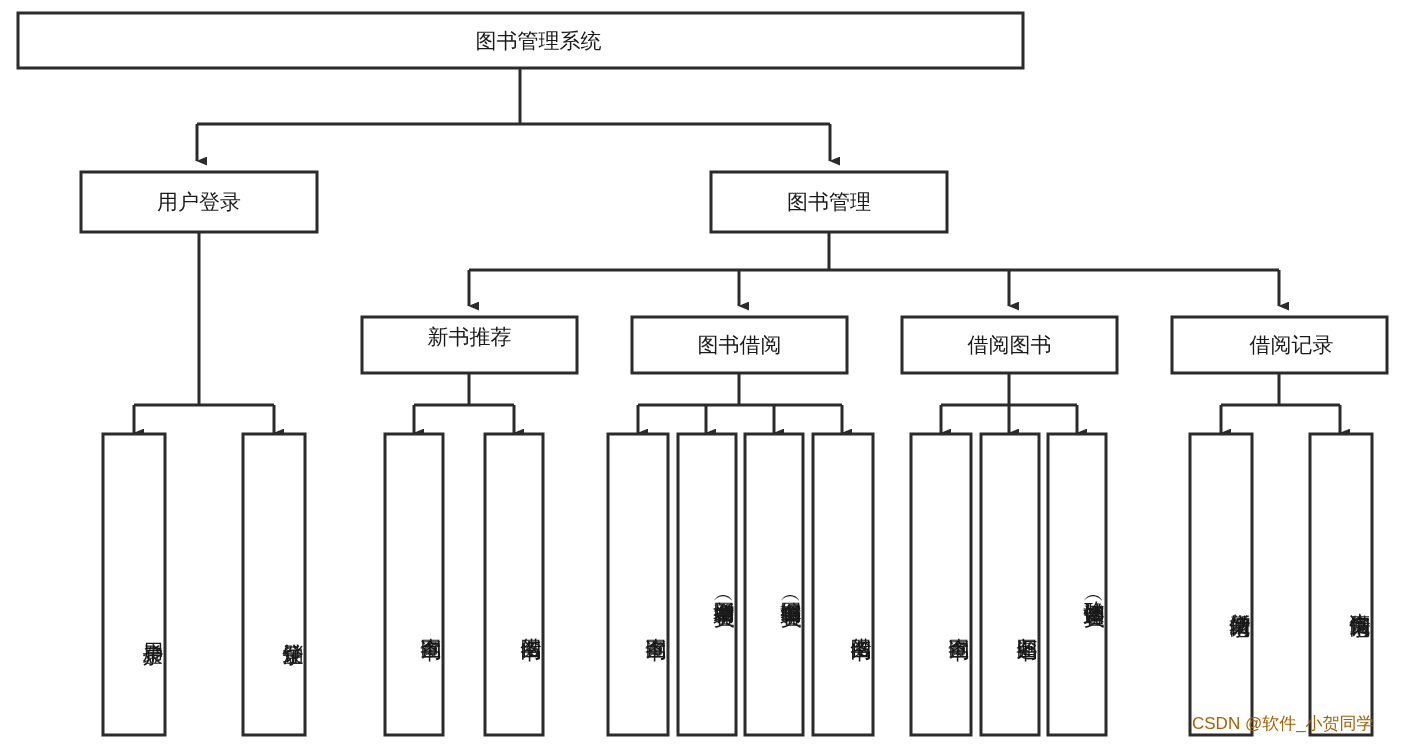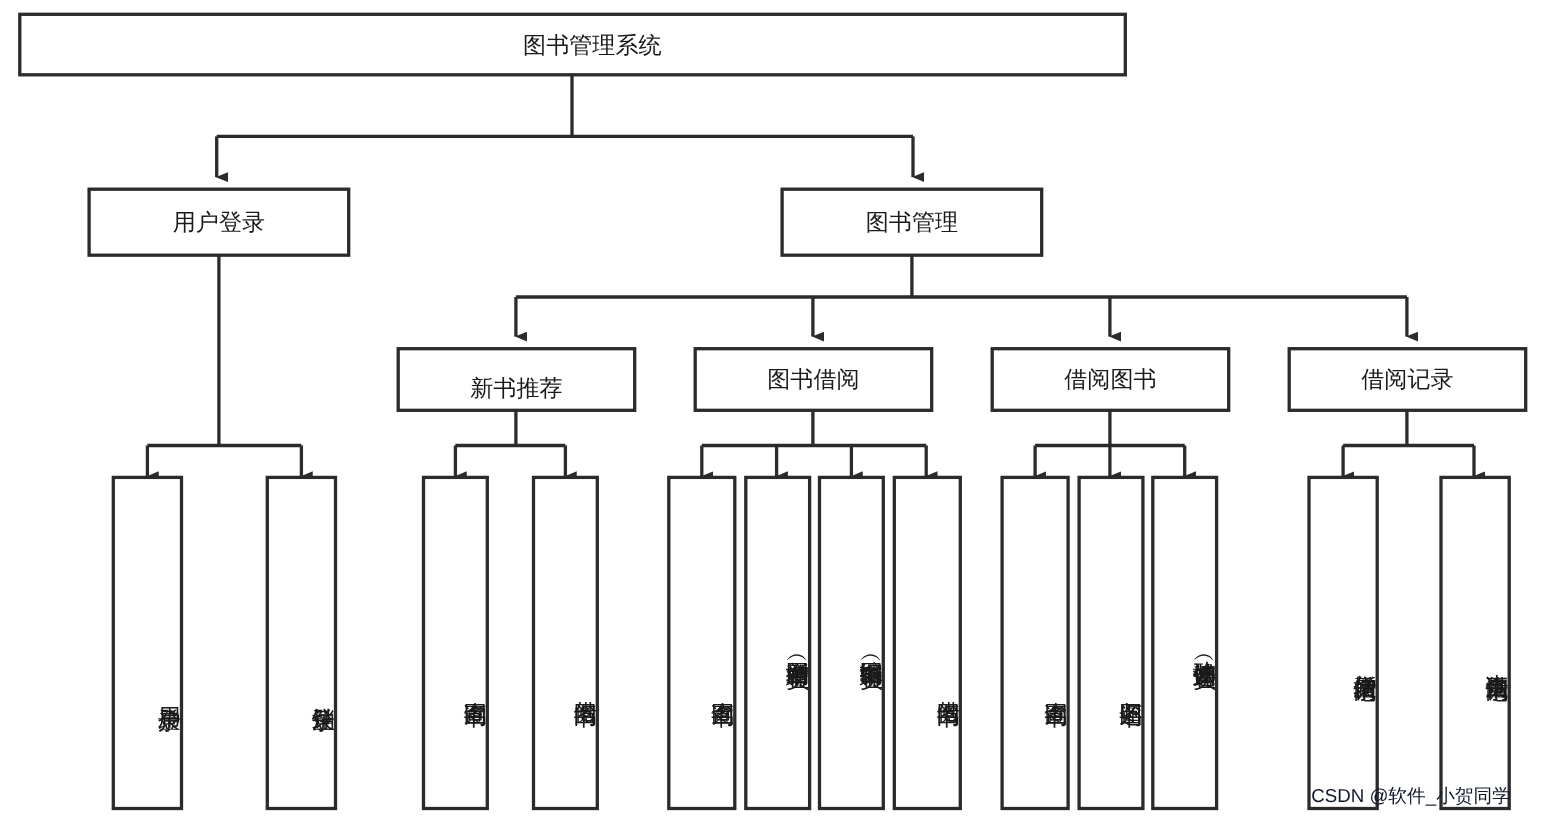--- a/index.html
+++ b/index.html
@@ -61,21 +61,21 @@
     justify-content: center;
     white-space: nowrap;
     pointer-events: none;
   }
   #watermark {
     position: absolute;
     left: 1192px;
     top: 712px;
     font-family: "Liberation Sans", "DejaVu Sans", sans-serif;
     font-size: 17px;
-    color: #0f172a;
+    color: #a16207;
     white-space: nowrap;
     pointer-events: none;
   }
 </style>
 </head>
 <body>
 
 <div id="diagram-root">
 
   <svg class="diagram-canvas" viewBox="0 0 1405 747" xmlns="http://www.w3.org/2000/svg">
@@ -146,27 +146,27 @@
     <rect class="node-box" x="1190" y="434" width="62" height="301"></rect>
     <rect class="node-box" x="1310" y="434" width="62" height="301"></rect>
   </svg>
 
   <div class="horiz-label" style="left:18px; top:13px; width:1041px; height:55px;">图书管理系统</div>
 
   <div class="horiz-label" style="left:81px; top:172px; width:236px; height:60px;">用户登录</div>
 
   <div class="horiz-label" style="left:711px; top:172px; width:236px; height:60px;">图书管理</div>
 
-  <div class="horiz-label" style="left:362px; top:325px; width:215px; height:56px;">新书推荐</div>
+  <div class="horiz-label" style="left:362px; top:309px; width:215px; height:56px;">新书推荐</div>
 
   <div class="horiz-label" style="left:632px; top:317px; width:215px; height:56px;">图书借阅</div>
 
   <div class="horiz-label" style="left:902px; top:317px; width:215px; height:56px;">借阅图书</div>
 
-  <div class="horiz-label" style="left:1172px; top:317px; width:215px; height:56px;">借阅记录</div>
+  <div class="horiz-label" style="left:1172px; top:317px; width:215px; height:56px;padding-left:12px;">借阅记录</div>
 
   <div class="vertical-label" style="left:103px; top:521px; width:62px; height:214px;">用户登录</div>
   <div class="vertical-label" style="left:243px; top:521px; width:62px; height:214px;">注销登录</div>
 
   <div class="vertical-label" style="left:385px; top:510px; width:58px; height:225px;">查询图书</div>
   <div class="vertical-label" style="left:485px; top:510px; width:58px; height:225px;">借阅图书</div>
 
   <div class="vertical-label" style="left:608px; top:510px; width:60px; height:225px;">查询图书</div>
   <div class="vertical-label" style="left:678px; top:441px; width:58px; height:294px;">新增图书（管理员）</div>
   <div class="vertical-label" style="left:745px; top:441px; width:58px; height:294px;">编辑图书（管理员）</div>

